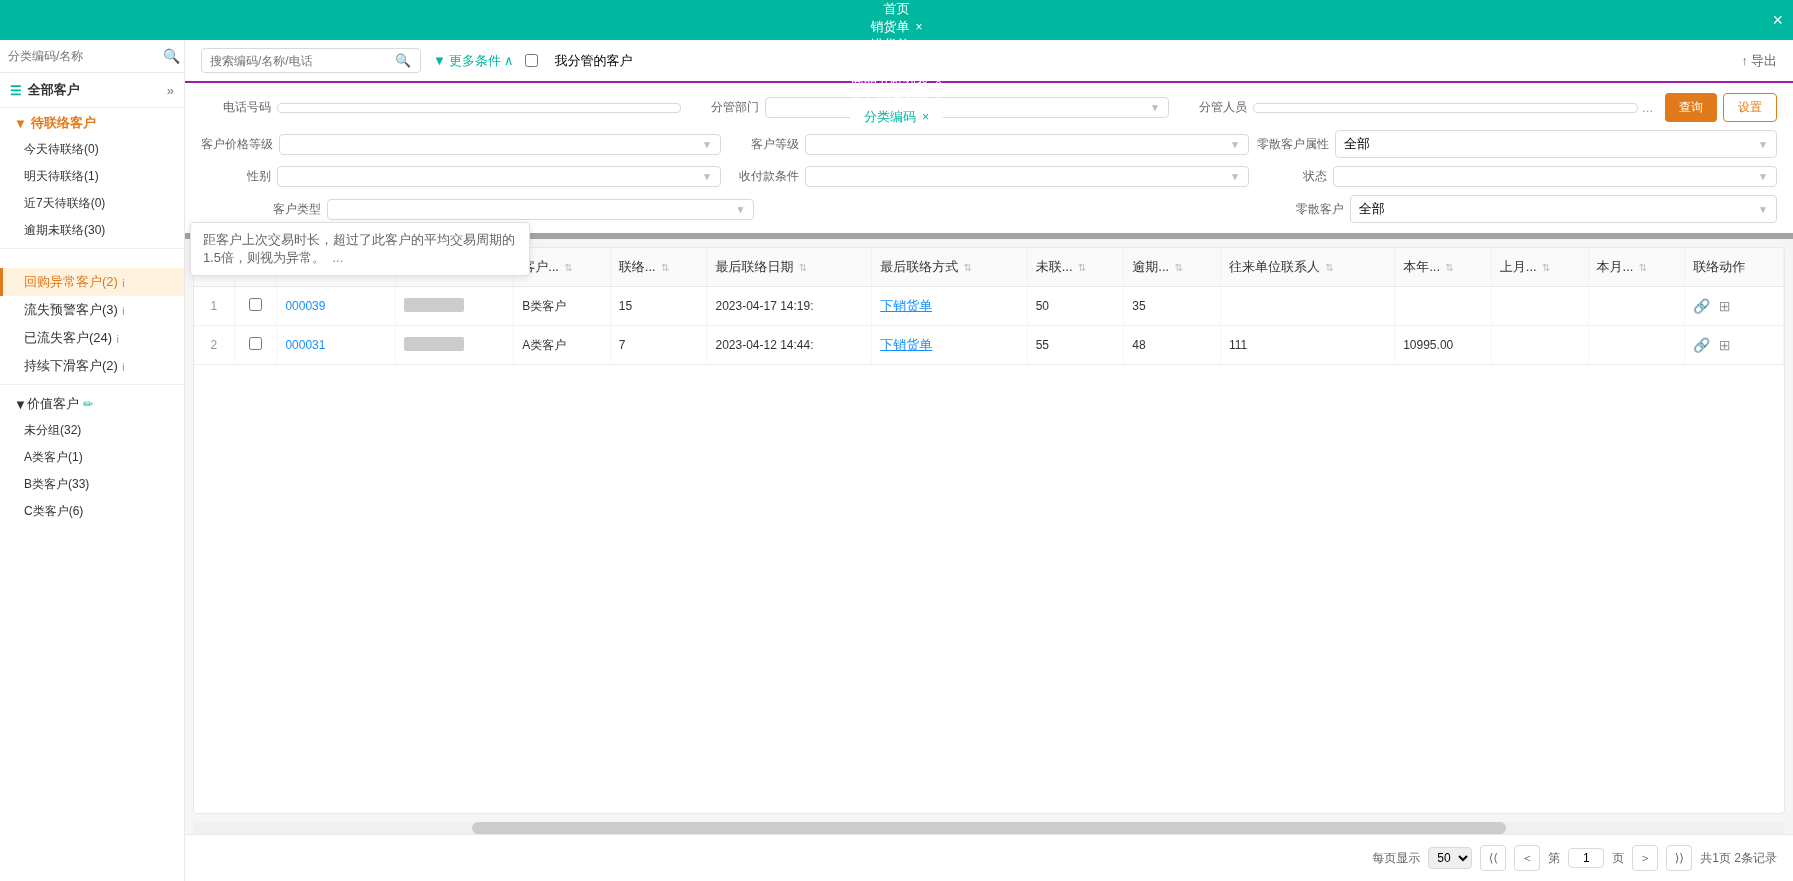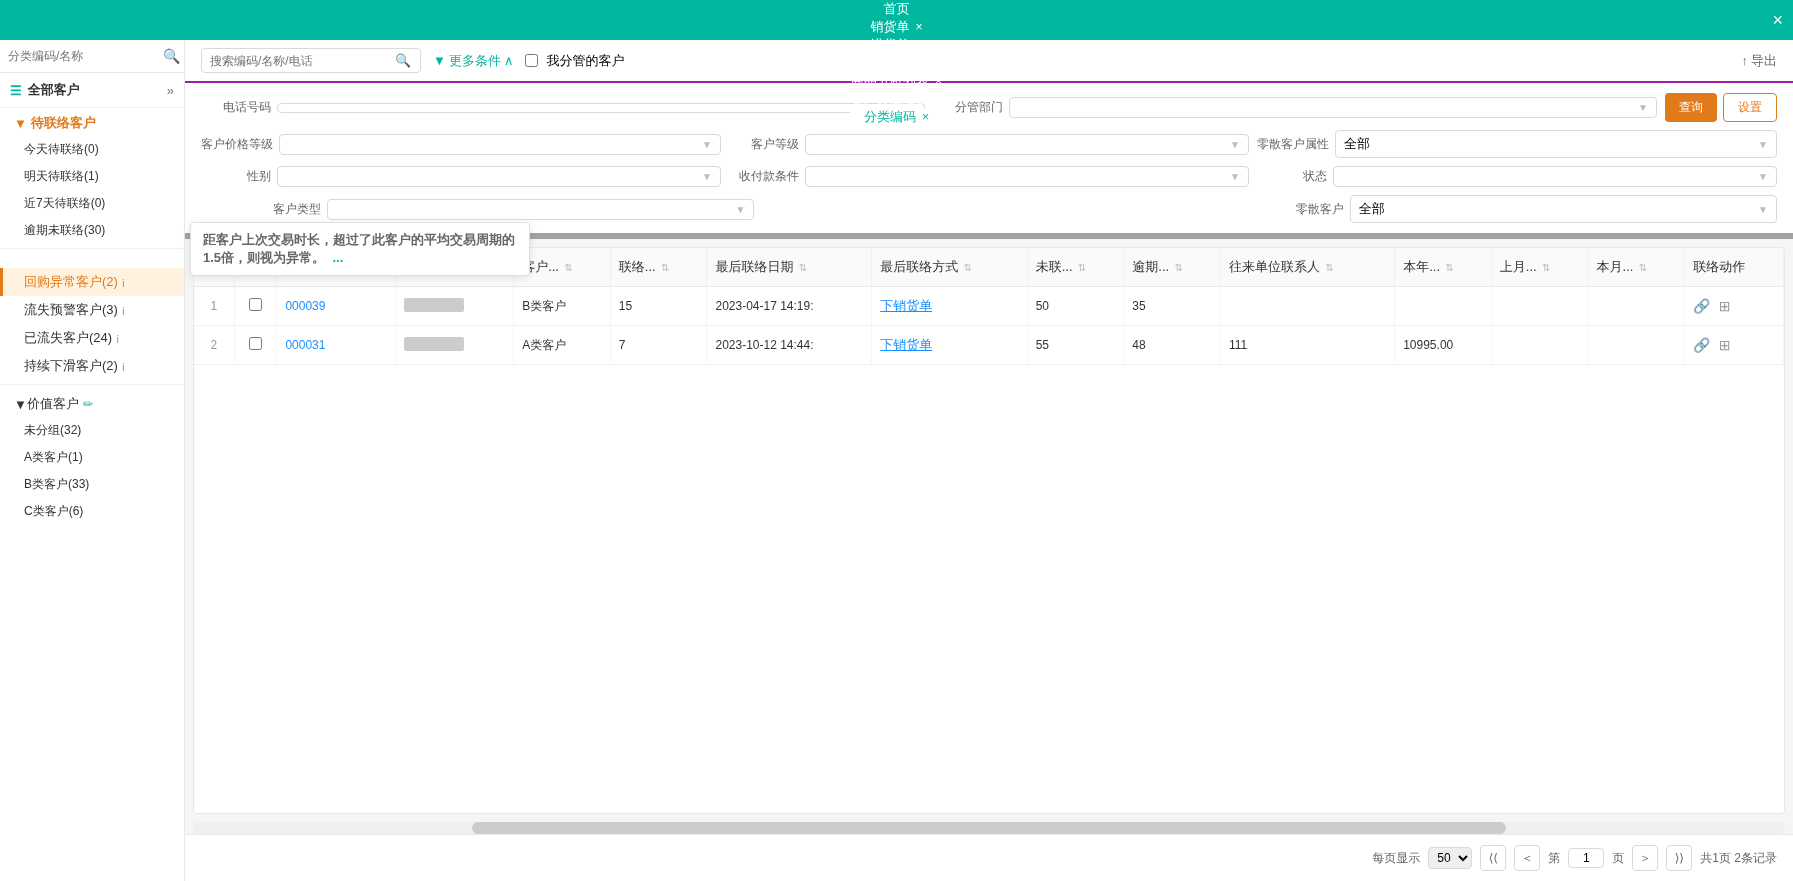--- a/index.html
+++ b/index.html
@@ -69,21 +69,21 @@
       display: flex; align-items: center; padding: 6px 10px 4px 14px;
       color: #333; font-size: 12px; cursor: pointer;
     }
     .sidebar-edit-icon { color: #00b8a0; margin-left: 4px; cursor: pointer; font-size: 12px; }
 
     
     .tooltip-box {
       position: absolute; left: 190px; top: 222px; z-index: 100;
       background: #fff; border: 1px solid #e0e0e0; border-radius: 4px;
       padding: 8px 12px; font-size: 12px; color: #666;
-      max-width: 340px; box-shadow: 0 2px 8px rgba(0,0,0,0.1); font-weight: bold;
+      max-width: 340px; box-shadow: 0 2px 8px rgba(0,0,0,0.1);
     }
 
     
     .content-area {
       flex: 1; display: flex; flex-direction: column; overflow: hidden;
       background: #f5f5f5;
     }
 
     
     .filter-bar {
@@ -92,21 +92,21 @@
     }
     .search-box {
       display: flex; align-items: center; border: 1px solid #d9d9d9; border-radius: 4px;
       padding: 4px 8px; background: #fff; width: 220px;
     }
     .search-box input { border: none; outline: none; font-size: 12px; flex: 1; }
     .search-box .search-btn { color: #00b8a0; cursor: pointer; }
     .more-cond-btn {
       display: flex; align-items: center; color: #00b8a0; cursor: pointer; font-size: 12px; gap: 3px;
     }
-    .my-customer-check { display: flex; align-items: center; gap: 8px; font-size: 12px; cursor: pointer; }
+    .my-customer-check { display: flex; align-items: center; gap: 16px; font-size: 12px; cursor: pointer; }
     .my-customer-check input { cursor: pointer; }
     .export-btn {
       margin-left: auto; display: flex; align-items: center; gap: 3px;
       color: #666; cursor: pointer; font-size: 12px;
     }
 
     
     .adv-filter {
       background: #fff; padding: 10px 16px; border-bottom: 6px solid #a3a3a3;
     }
@@ -306,20 +306,27 @@
           <div class="filter-input">
             <span></span>
           </div>
         </div>
         <div class="filter-field">
           <span class="filter-label">分管部门</span>
           <div class="filter-input">
             <span></span>
             <span class="chevron">▼</span>
           </div>
+        </div>
+        <div class="filter-field">
+          <span class="filter-label">分管人员</span>
+          <div class="filter-input">
+            <span></span>
+          </div>
+          <span class="filter-dots">...</span>
         </div>
         <div class="action-btns">
           <button class="btn-query">查询</button>
           <button class="btn-setting">设置</button>
         </div>
       </div>
 
       <div class="adv-filter-row">
         <div class="filter-field">
           <span class="filter-label">客户价格等级</span>
@@ -486,21 +493,21 @@
             <td>2</td>
             <td class="checkbox-col">
               <input type="checkbox" style="">
             </td>
             <td style="color:#1890ff;cursor:pointer;">000031</td>
             <td>
               <span class="blurred-text"></span>
             </td>
             <td>A类客户</td>
             <td>7</td>
-            <td>2023-10-12 14:44:</td>
+            <td>2023-04-12 14:44:</td>
             <td>
               <span class="link-text">下销货单</span>
             </td>
             <td>55</td>
             <td>48</td>
             <td>111</td>
             <td>10995.00</td>
             <td></td>
             <td></td>
             <td>

